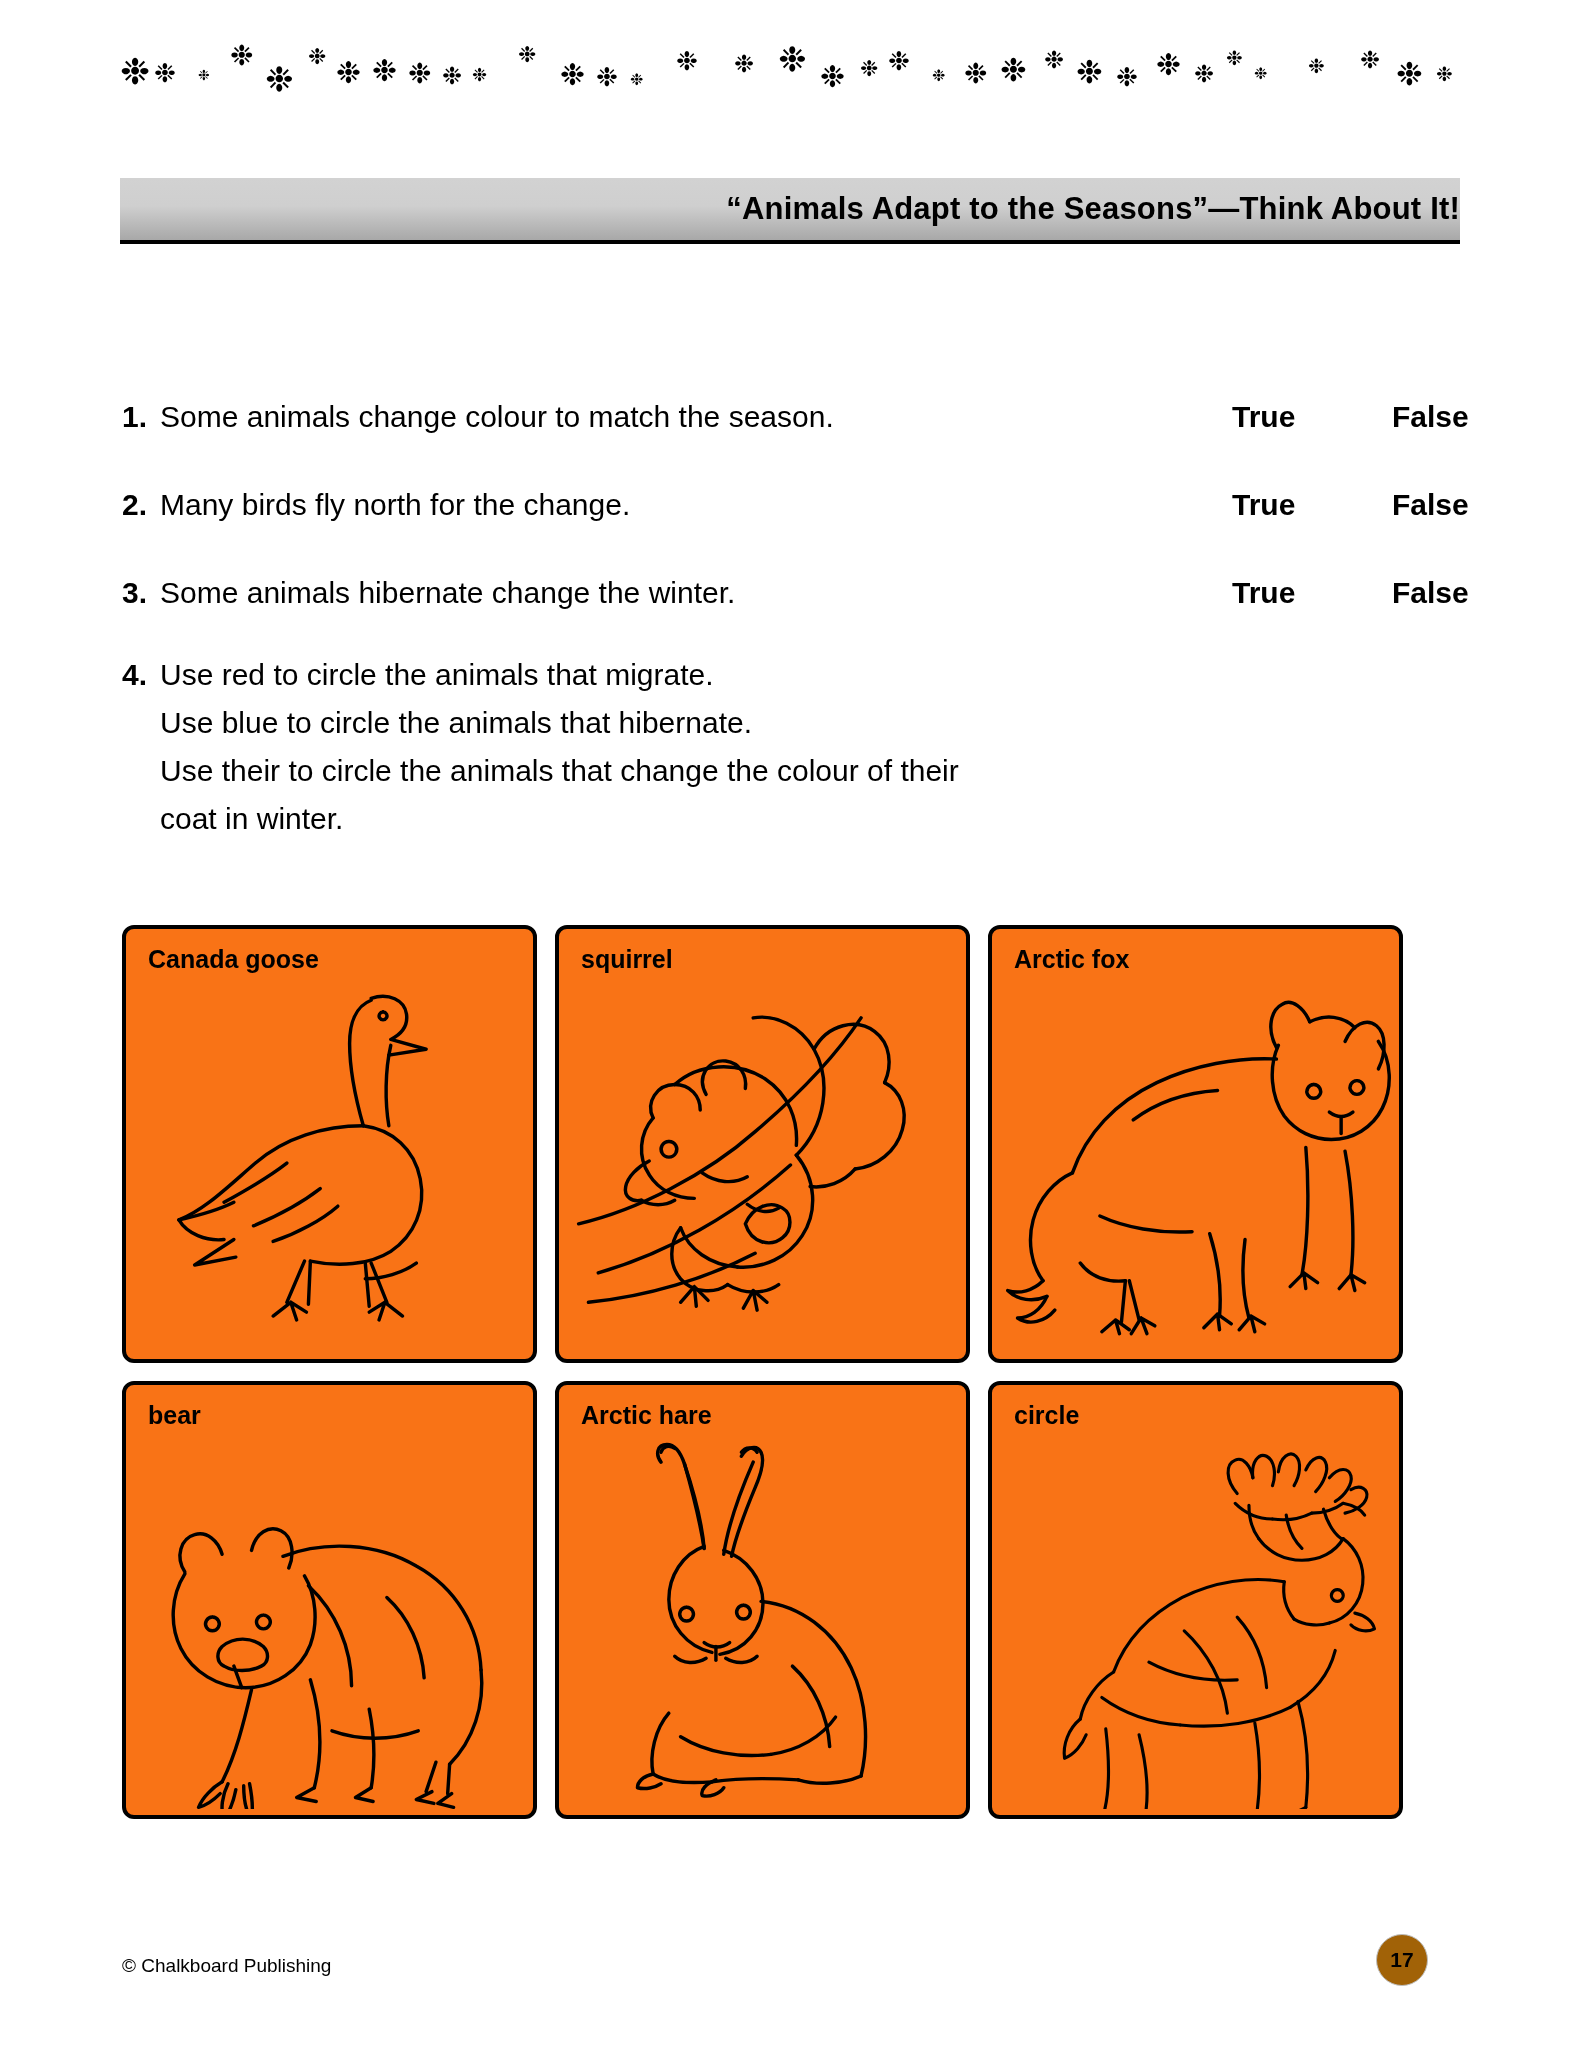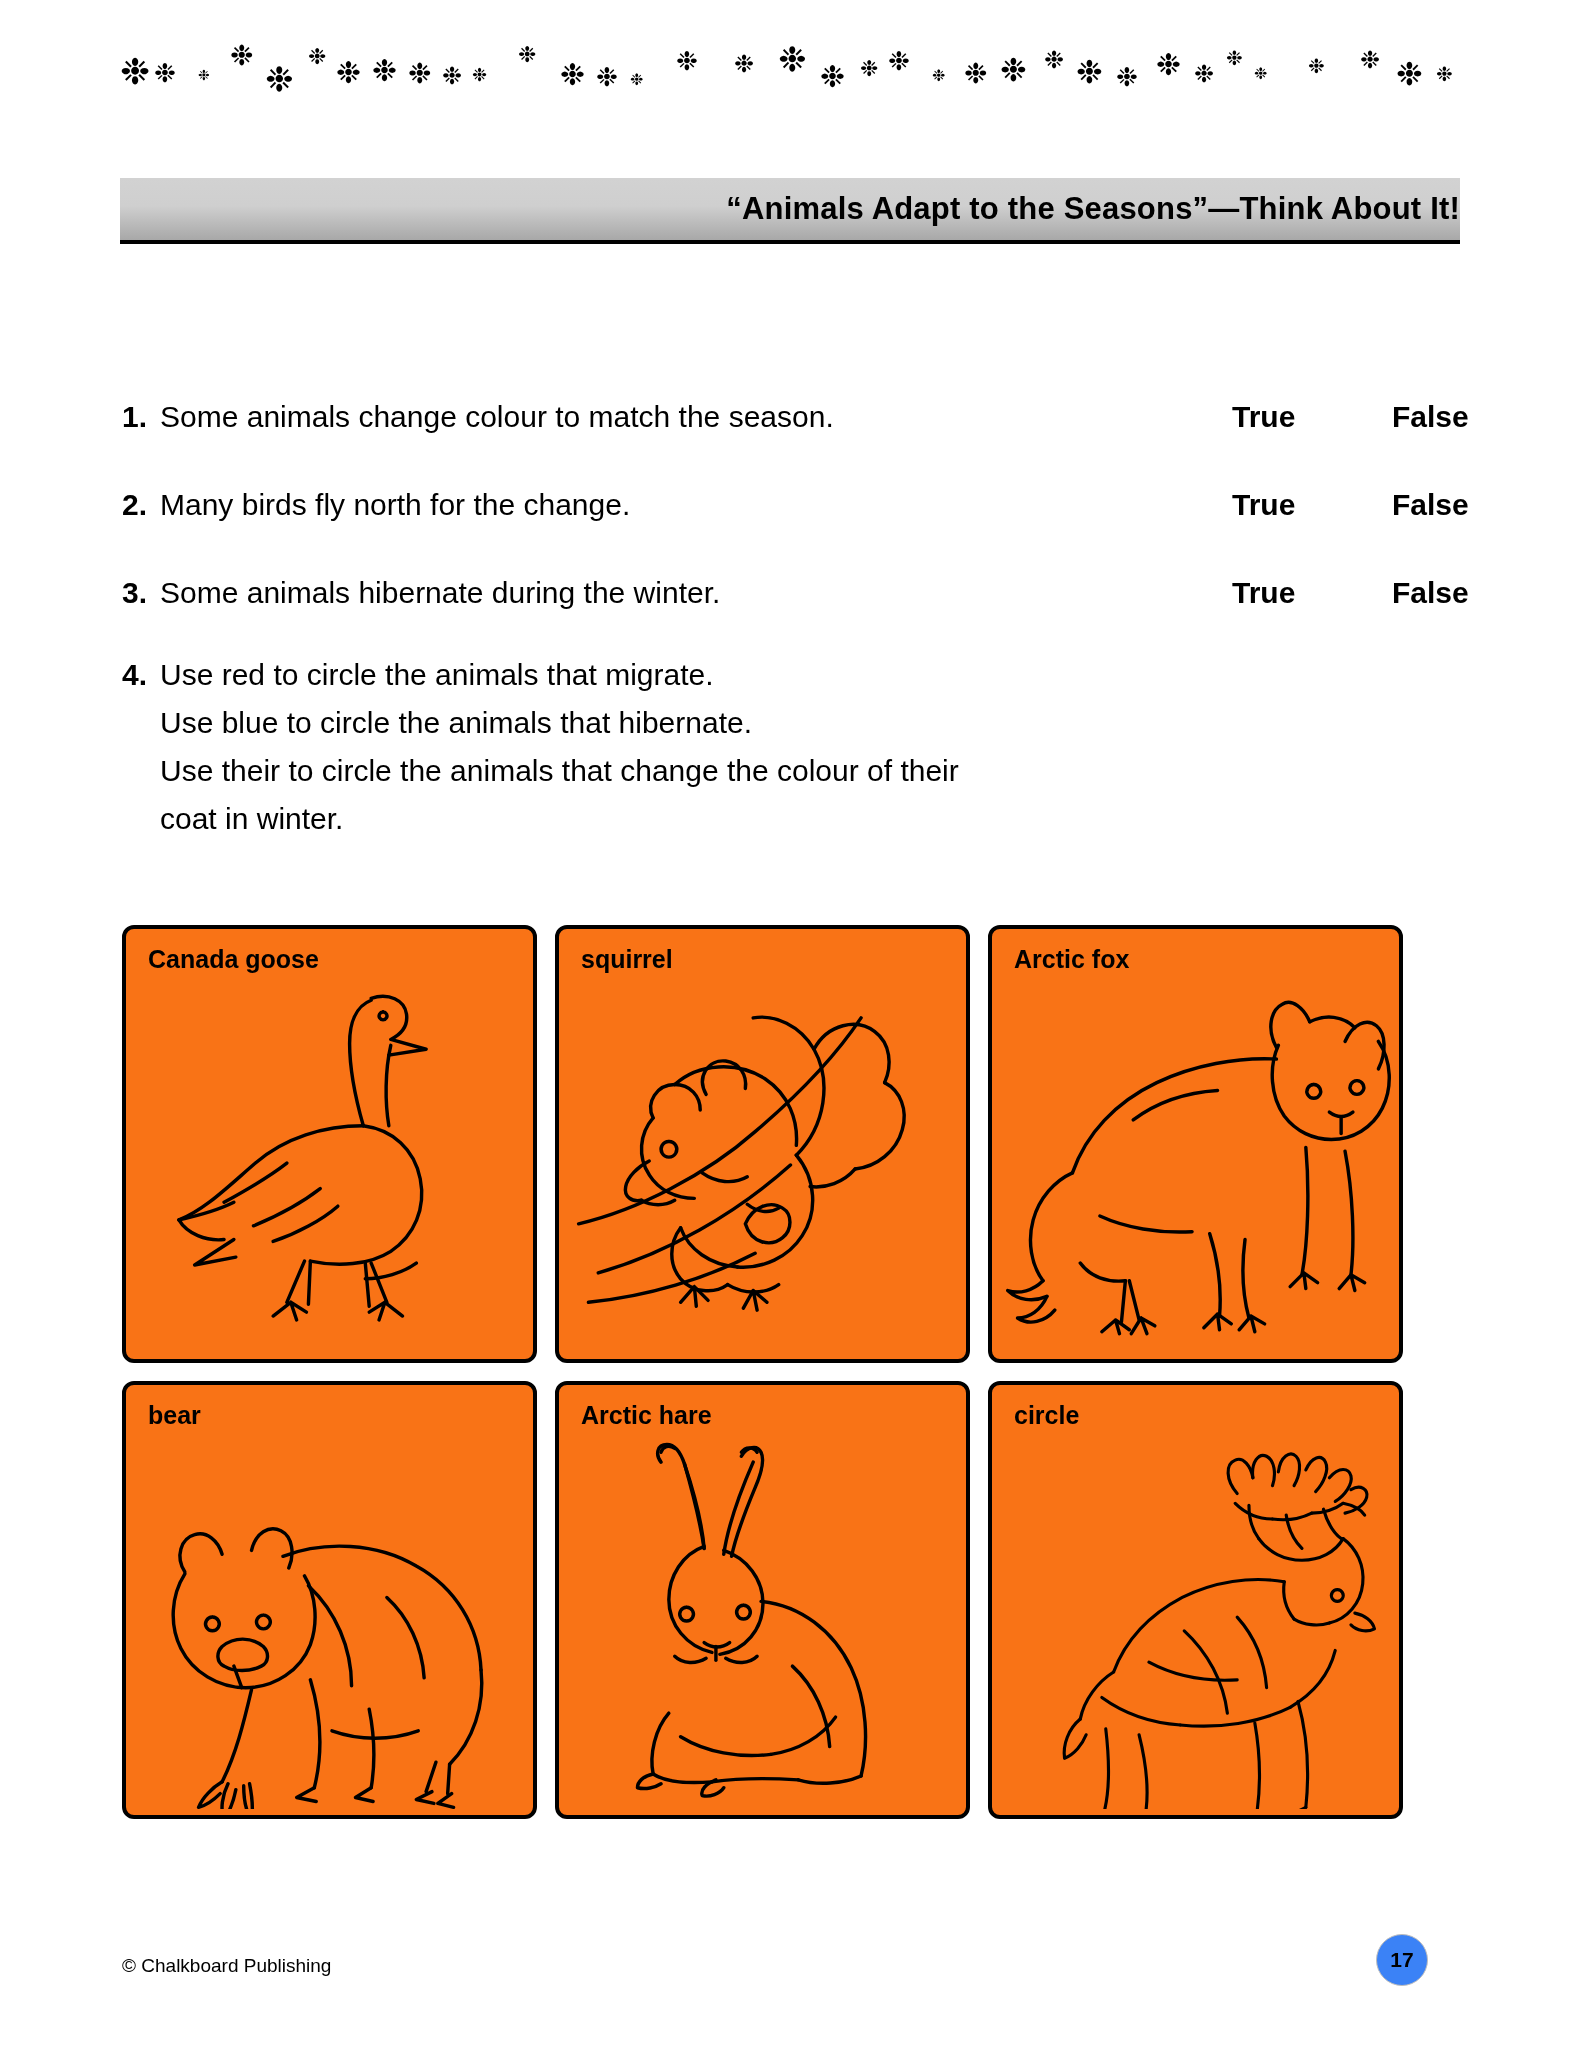--- a/index.html
+++ b/index.html
@@ -153,21 +153,21 @@
     top: 1955px;
     font-size: 19px;
   }
   .page-number {
     position: absolute;
     left: 1376px;
     top: 1934px;
     width: 50px;
     height: 50px;
     border-radius: 50%;
-    background: #3b82f6;
+    background: #a16207;
     border: 1px solid #bdbdbd;
     display: flex;
     align-items: center;
     justify-content: center;
     font-size: 21px;
     font-weight: bold;
   }
 </style>
 </head>
 <body>
@@ -226,21 +226,21 @@
 
   <div class="q-row" id="q2">
     <span class="q-num">2.</span>
     <span class="q-text">Many birds fly north for the change.</span>
     <span class="q-true">True</span>
     <span class="q-false">False</span>
   </div>
 
   <div class="q-row" id="q3">
     <span class="q-num">3.</span>
-    <span class="q-text">Some animals hibernate during the winter.</span>
+    <span class="q-text">Some animals hibernate change the winter.</span>
     <span class="q-true">True</span>
     <span class="q-false">False</span>
   </div>
 
   <div class="q4">
     <span class="q-num">4.</span>
     <div class="q4-lines">
       <div>Use red to circle the animals that migrate.</div>
       <div>Use blue to circle the animals that hibernate.</div>
       <div>Use their to circle the animals that change the colour of their</div>

